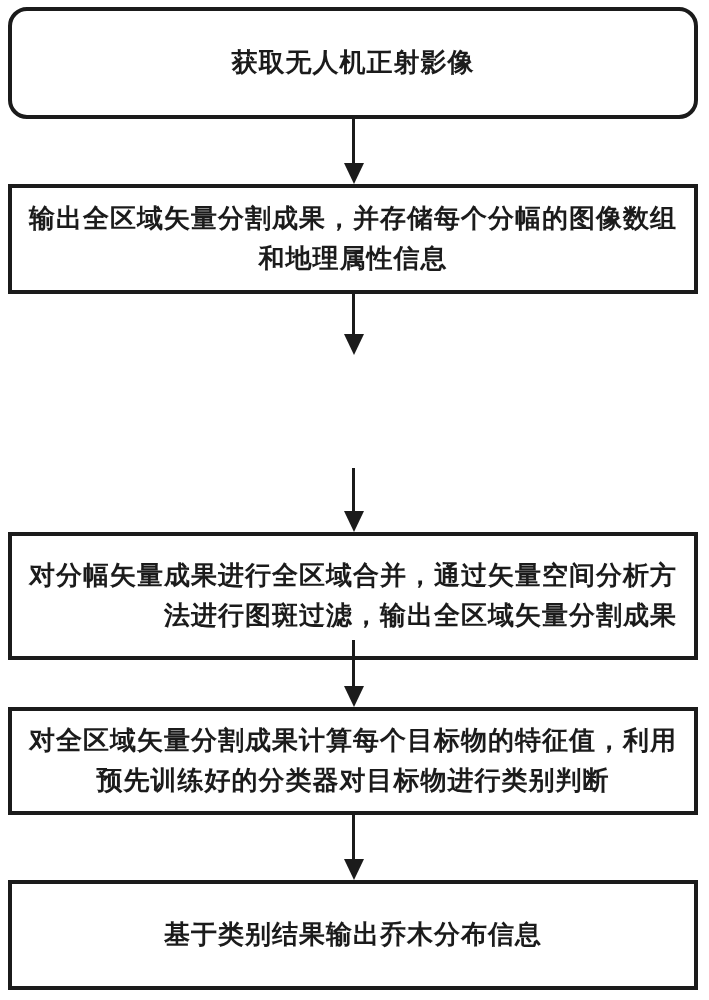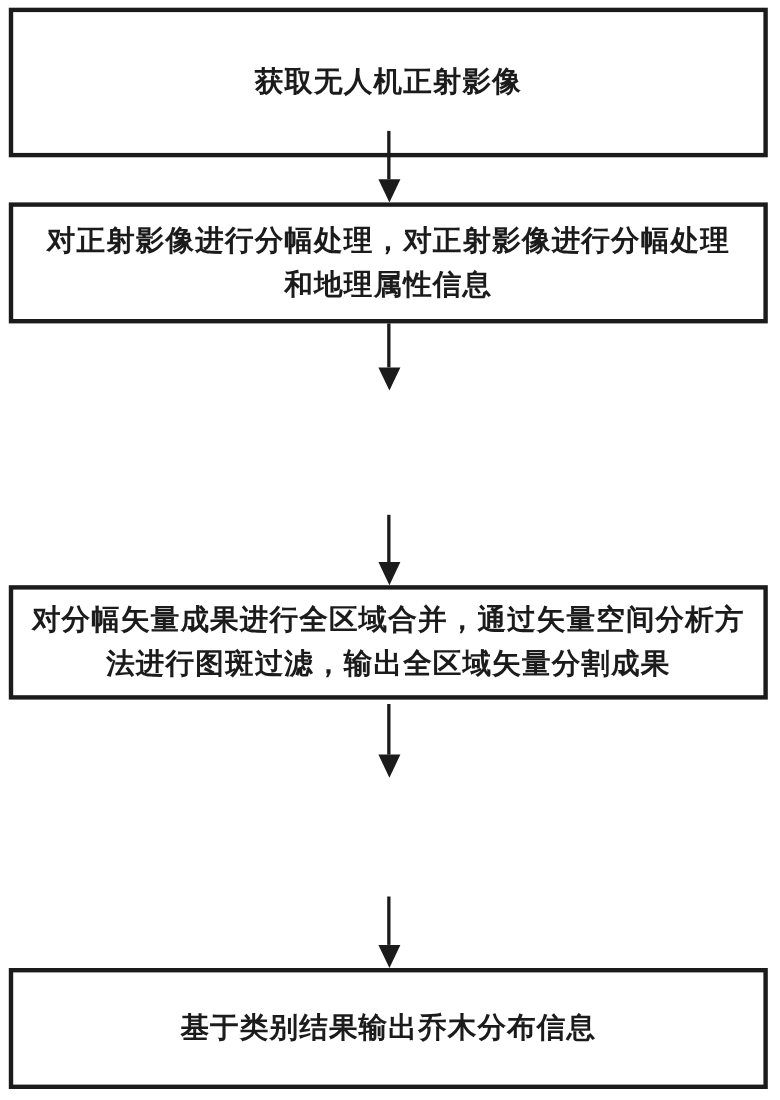--- a/index.html
+++ b/index.html
@@ -55,55 +55,59 @@
     border-left: 10px solid transparent;
     border-right: 10px solid transparent;
     border-top: 21px solid #1b1b1b;
   }
 </style>
 </head>
 <body>
 
 <div id="canvas">
 
-  <div class="flow-box" style="top:7px;   height:136px;">
+  <div class="flow-box" style="top:7px;   height:112px;border-radius:19px;">
     <div class="box-text">获取无人机正射影像</div>
   </div>
 
   <div class="flow-arrow" style="top:119px; height:65px;">
     <div class="shaft"></div>
     <div class="head"></div>
   </div>
 
   <div class="flow-box" style="top:184px; height:110px;">
-    <div class="box-text">对正射影像进行分幅处理，对正射影像进行分幅处理
+    <div class="box-text">输出全区域矢量分割成果，并存储每个分幅的图像数组
 和地理属性信息</div>
   </div>
 
   <div class="flow-arrow" style="top:294px; height:61px;">
     <div class="shaft"></div>
     <div class="head"></div>
   </div>
 
 
   <div class="flow-arrow" style="top:468px; height:64px;">
     <div class="shaft"></div>
     <div class="head"></div>
   </div>
 
-  <div class="flow-box" style="top:532px; height:104px;">
+  <div class="flow-box" style="top:532px; height:128px;text-align:right;">
     <div class="box-text">对分幅矢量成果进行全区域合并，通过矢量空间分析方
 法进行图斑过滤，输出全区域矢量分割成果</div>
   </div>
 
   <div class="flow-arrow" style="top:640px; height:67px;">
     <div class="shaft"></div>
     <div class="head"></div>
   </div>
 
+  <div class="flow-box" style="top:707px; height:108px;">
+    <div class="box-text">对全区域矢量分割成果计算每个目标物的特征值，利用
+预先训练好的分类器对目标物进行类别判断</div>
+  </div>
 
   <div class="flow-arrow" style="top:815px; height:65px;">
     <div class="shaft"></div>
     <div class="head"></div>
   </div>
 
   <div class="flow-box" style="top:880px; height:110px;align-items:center;">
     <div class="box-text">基于类别结果输出乔木分布信息</div>
   </div>
 

